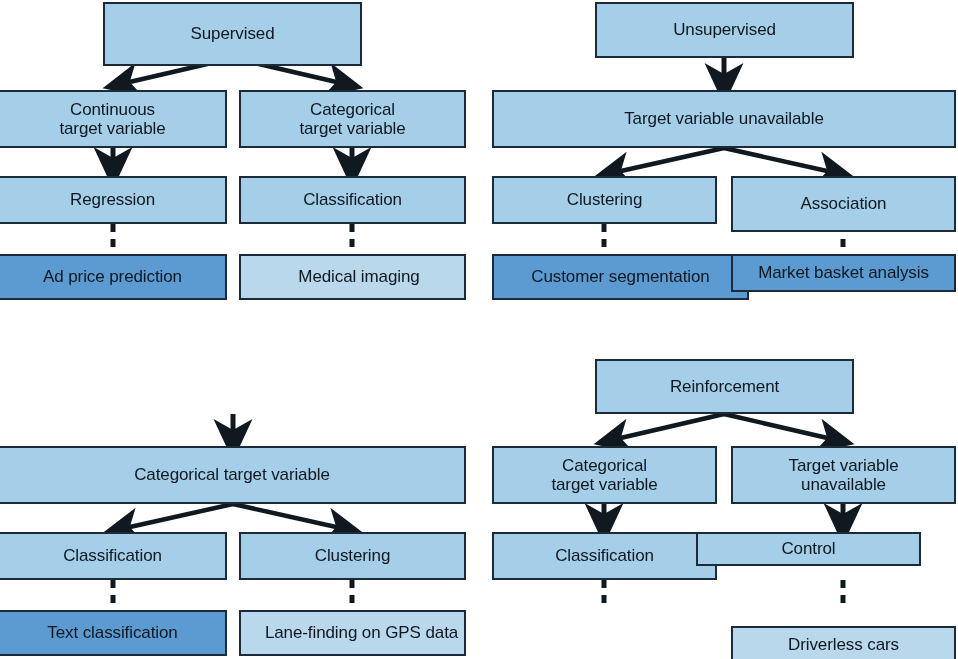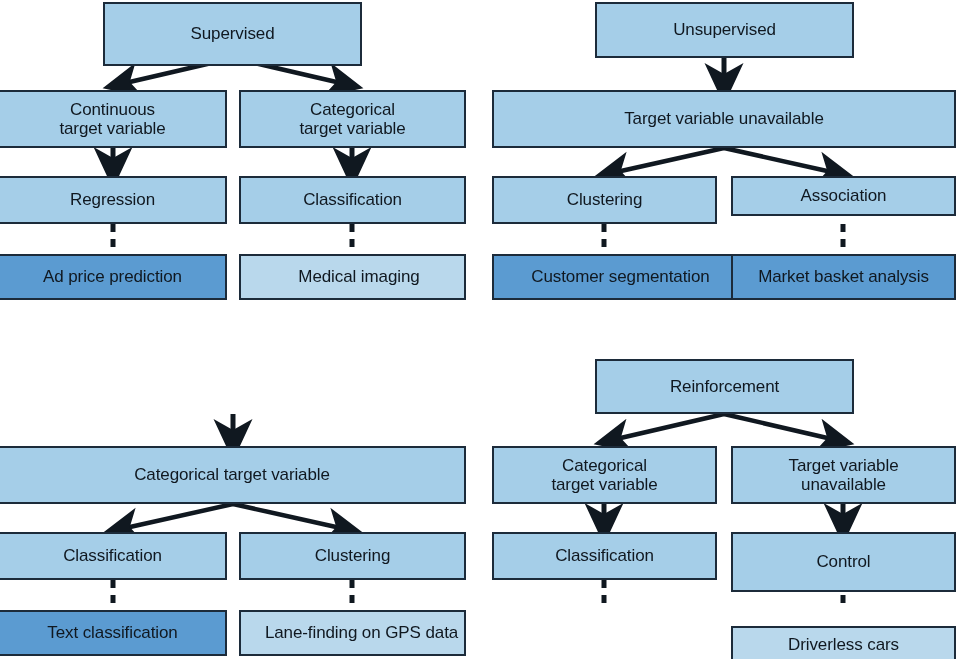--- a/index.html
+++ b/index.html
@@ -138,25 +138,25 @@
   <div class="node shade-dark" style="left:-2px; top:254px; width:229px; height:46px;">Ad price prediction</div>
 
   <div class="node shade-light" style="left:239px; top:254px; width:227px; height:46px;padding-left:17px;">Medical imaging</div>
 
   <div class="node shade-mid" style="left:595px; top:2px; width:259px; height:56px;">Unsupervised</div>
 
   <div class="node shade-mid" style="left:492px; top:90px; width:464px; height:58px;">Target variable unavailable</div>
 
   <div class="node shade-mid" style="left:492px; top:176px; width:225px; height:48px;">Clustering</div>
 
-  <div class="node shade-mid" style="left:731px; top:176px; width:225px; height:40px;">Association</div>
+  <div class="node shade-mid" style="left:731px; top:176px; width:225px; height:56px;">Association</div>
 
   <div class="node shade-dark" style="left:492px; top:254px; width:257px; height:46px;">Customer segmentation</div>
 
-  <div class="node shade-dark" style="left:731px; top:254px; width:225px; height:46px;">Market basket analysis</div>
+  <div class="node shade-dark" style="left:731px; top:254px; width:225px; height:38px;">Market basket analysis</div>
 
 
   <div class="node shade-mid" style="left:-2px; top:446px; width:468px; height:58px;">Categorical target variable</div>
 
   <div class="node shade-mid" style="left:-2px; top:532px; width:229px; height:48px;">Classification</div>
 
   <div class="node shade-mid" style="left:239px; top:532px; width:227px; height:48px;">Clustering</div>
 
   <div class="node shade-dark" style="left:-2px; top:610px; width:229px; height:46px;">Text classification</div>
 
@@ -165,18 +165,18 @@
   <div class="node shade-mid" style="left:595px; top:359px; width:259px; height:55px;">Reinforcement</div>
 
   <div class="node shade-mid" style="left:492px; top:446px; width:225px; height:58px;">Categorical
 target variable</div>
 
   <div class="node shade-mid" style="left:731px; top:446px; width:225px; height:58px;">Target variable
 unavailable</div>
 
   <div class="node shade-mid" style="left:492px; top:532px; width:225px; height:48px;">Classification</div>
 
-  <div class="node shade-mid" style="left:731px; top:532px; width:225px; height:60px;">Control</div>
+  <div class="node shade-mid" style="left:696px; top:532px; width:225px; height:34px;">Control</div>
 
 
   <div class="node shade-light" style="left:731px; top:626px; width:225px; height:38px;">Driverless cars</div>
 
 </div>
 
 </body></html>

